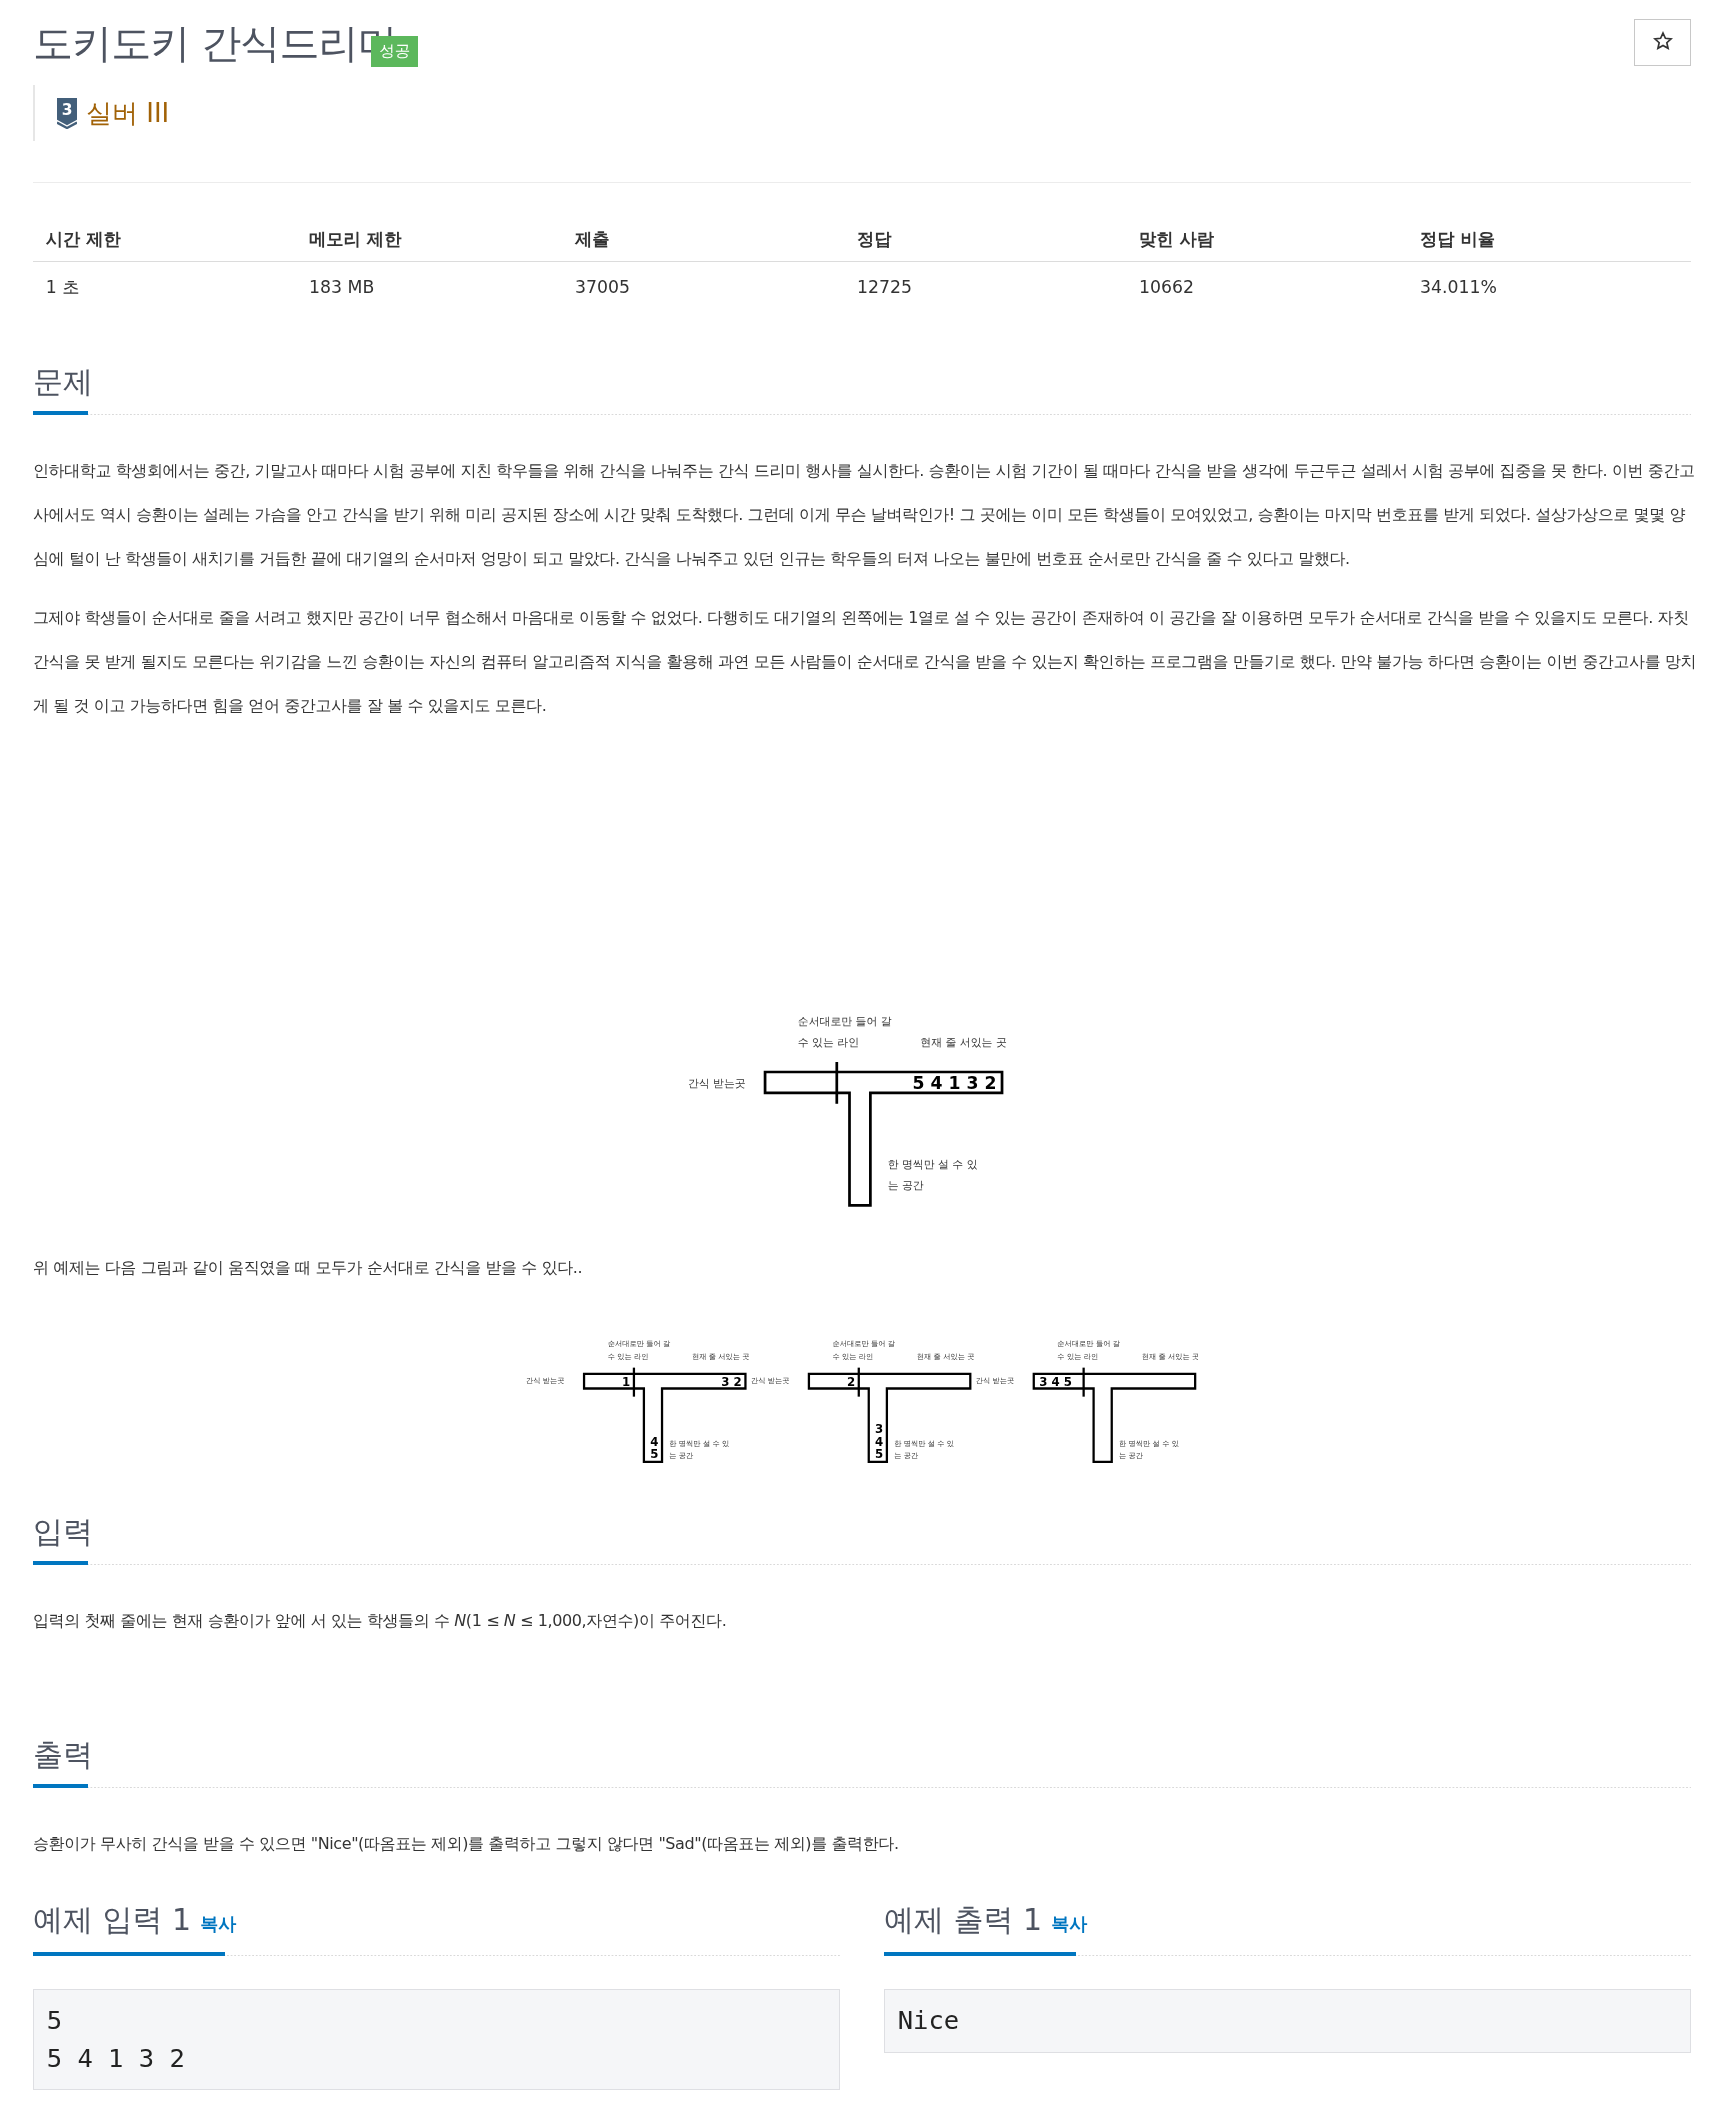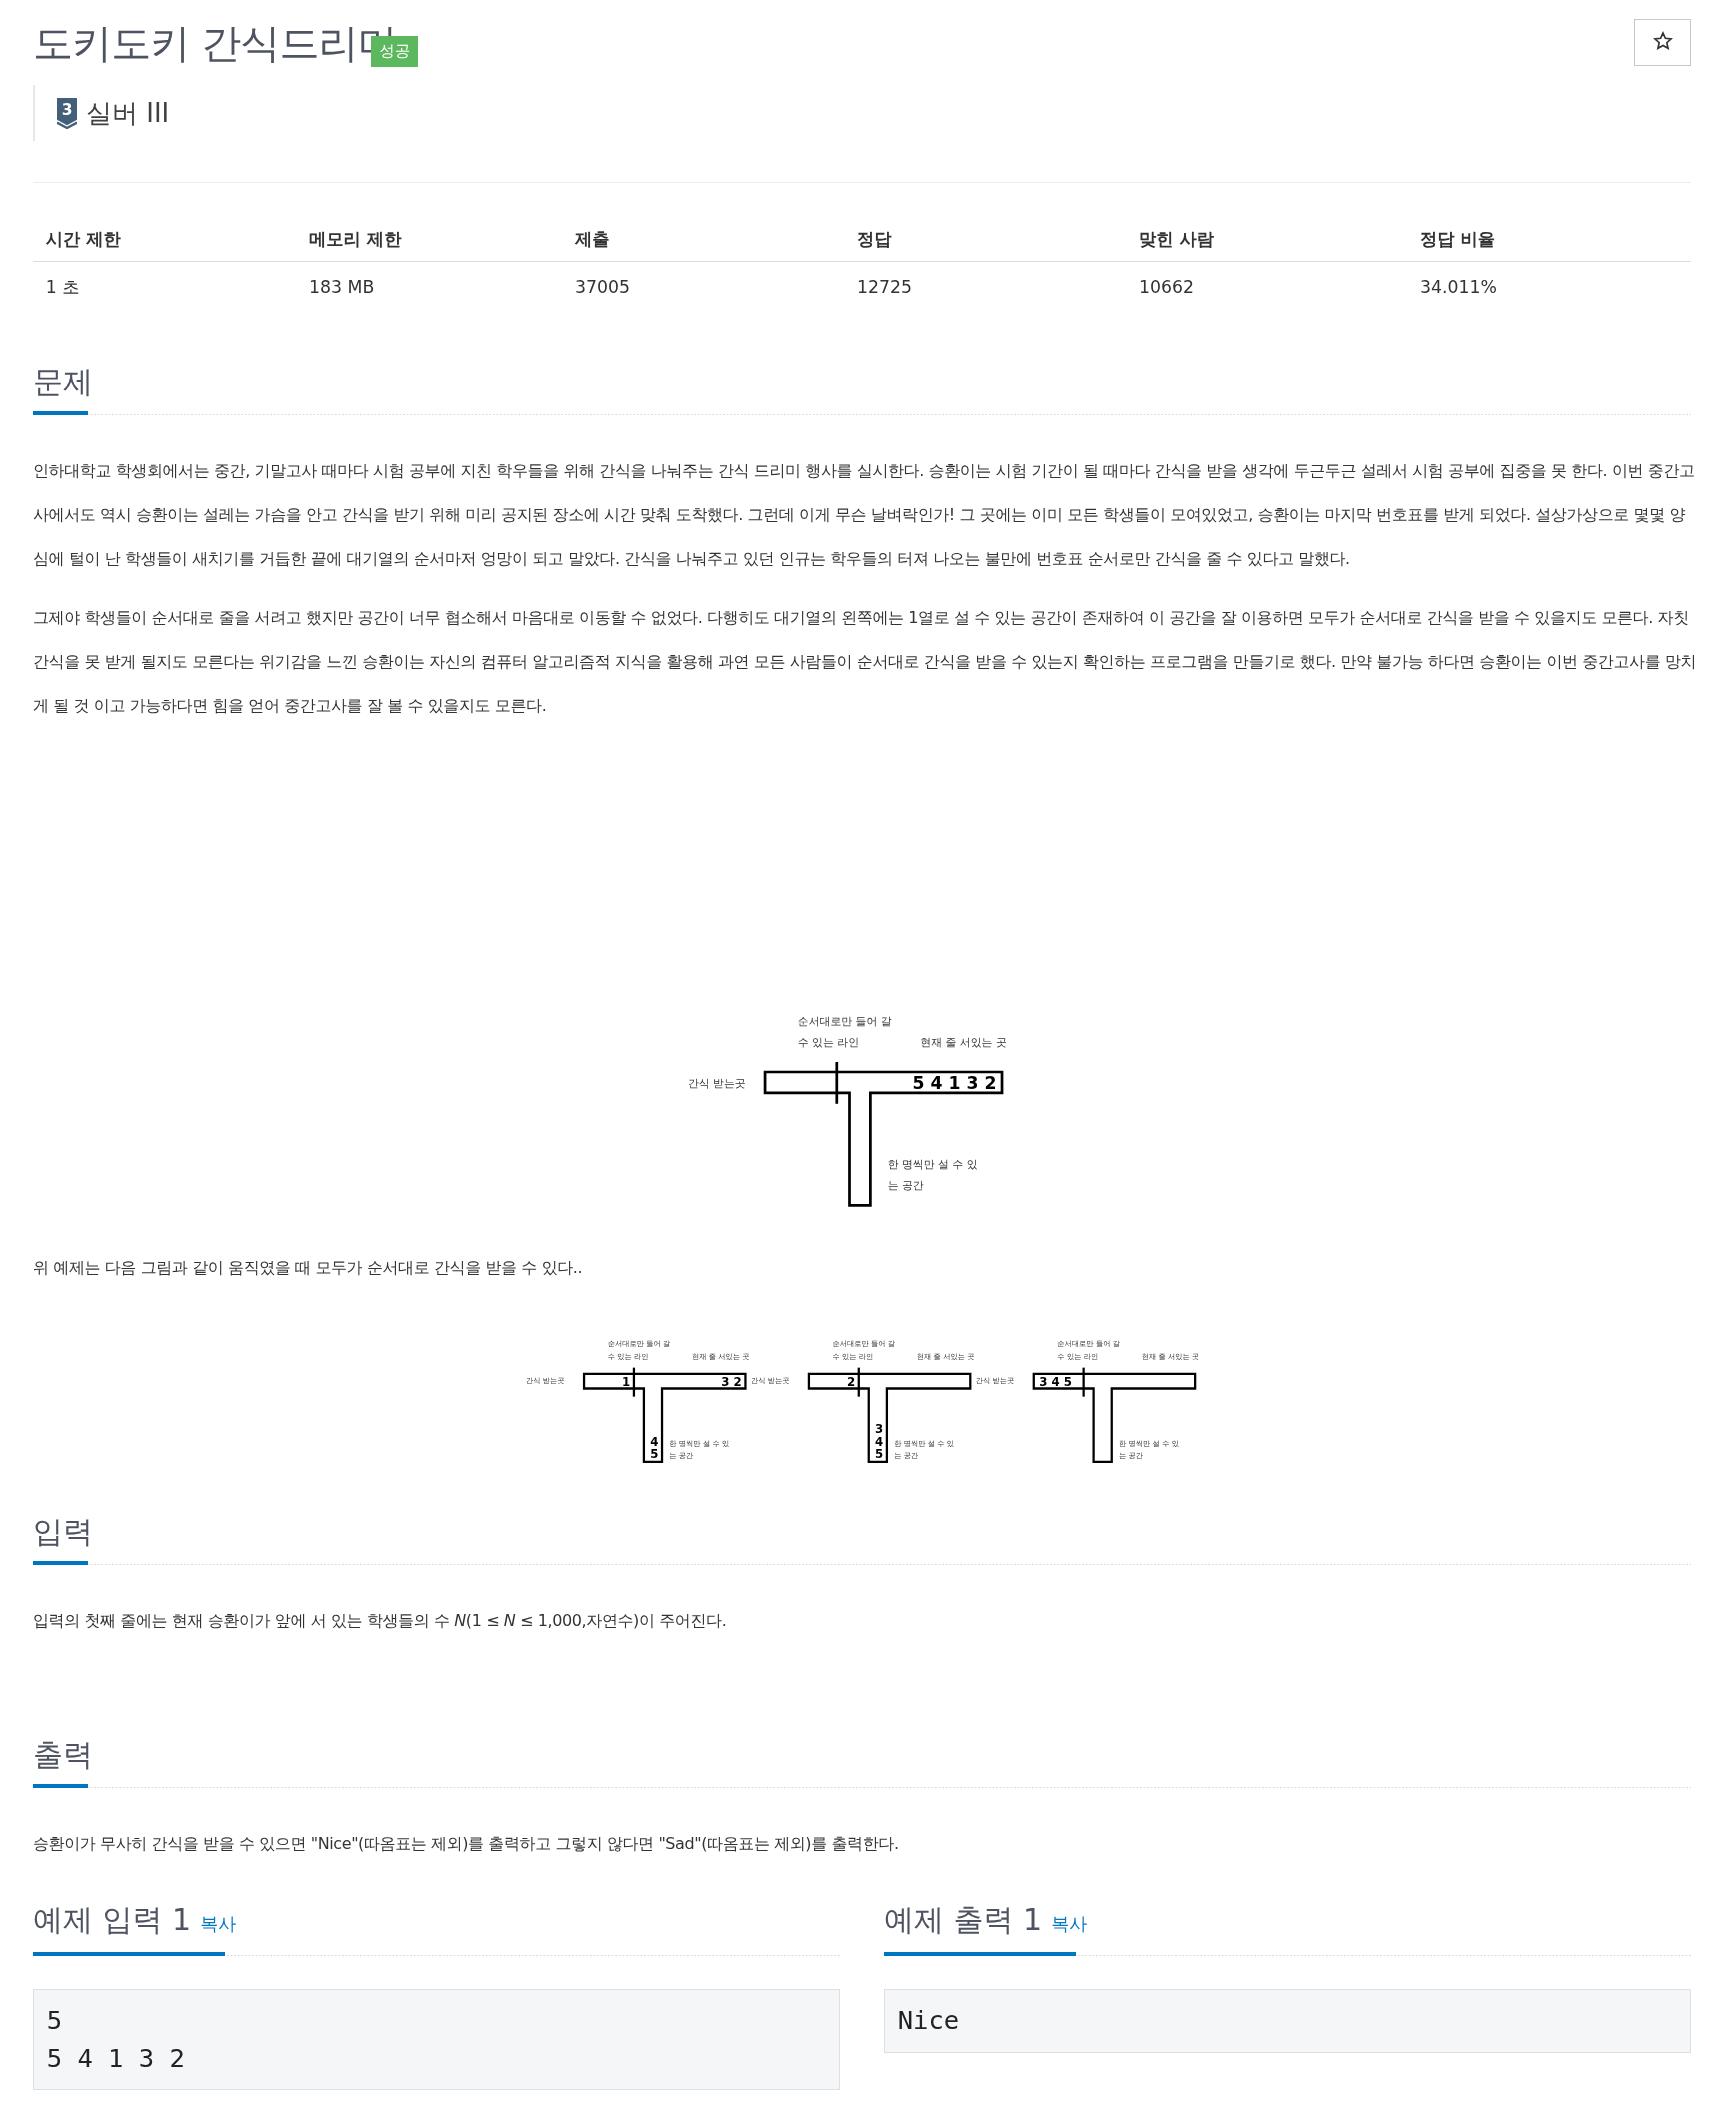--- a/index.html
+++ b/index.html
@@ -7,36 +7,36 @@
   body { position: relative; font-family: "DejaVu Sans", "Liberation Sans", sans-serif; color: #333333; }
 
   .abs { position: absolute; }
 
   
   .title { left: 33px; top: 16.4px; font-size: 40px; color: #4d5360; line-height: 55px; white-space: nowrap; letter-spacing: -0.9px; }
   .badge { left: 371px; top: 36px; height: 31px; padding: 0 8.2px; background: #5cb85c; color: #fff; font-size: 15.5px; line-height: 31px; }
   .star-btn { left: 1634px; top: 19px; width: 57px; height: 47px; border: 1.8px solid #c8c8c8; background: #fff; display: flex; align-items: center; justify-content: center; cursor: pointer; }
   .tier-block { left: 33px; top: 85px; height: 56px; border-left: 2.7px solid #e6e6e6; padding-left: 22px; display: flex; align-items: center; }
   .tier-icon { width: 20px; height: 31px; margin-right: 9px; }
-  .tier-label { font-size: 26px; color: #404040; line-height: 31px; }
+  .tier-label { font-size: 26px; color: #a16207; line-height: 31px; }
   .hr-top { left: 33px; top: 182px; width: 1658px; height: 0.9px; background: #ececec; }
 
   
   .stats { left: 33px; top: 218px; width: 1658px; }
   .stats-row { position: relative; height: 44px; }
   .stats-head { border-bottom: 1.8px solid #dcdcdc; }
   .stats-cell { position: absolute; top: 0; line-height: 42px; font-size: 17.3px; white-space: nowrap; }
   .stats-head .stats-cell { font-weight: bold; color: #333; }
   .stats-body .stats-cell { color: #333; top: 3.6px; }
 
   
   .sec-title { font-size: 30px; color: #4d5360; line-height: 40px; white-space: nowrap; }
   .sec-line { height: 3.6px; background-image: linear-gradient(to right, #d9d9d9 50%, transparent 50%); background-size: 3.6px 0.9px; background-repeat: repeat-x; background-position: 0 2.7px; }
   .sec-line .bar { position: absolute; left: 0; top: 0; height: 3.6px; background: #0076c0; }
-  .link-copy { font-size: 18px; color: #0076c0; margin-left: 9px; cursor: pointer; }
+  .link-copy { font-size: 18px; color: #0076c0; margin-left: 9px; cursor: pointer; font-weight: bold; }
 
   .para { left: 33px; width: 1664px; font-size: 16px; line-height: 44px; color: #333; letter-spacing: -0.4px; }
   .para p { margin-bottom: 14.5px; }
   .para i { font-style: italic; }
 
   
   .diagram { }
   .diagram svg text { font-family: "DejaVu Sans", sans-serif; }
 
   .sample-box { background: #f5f6f8; border: 1.8px solid #dedfe3; font-family: "DejaVu Sans Mono", "Liberation Mono", monospace; font-size: 25.5px; color: #222; line-height: 38px; padding: 11px 12.7px; white-space: pre; }

